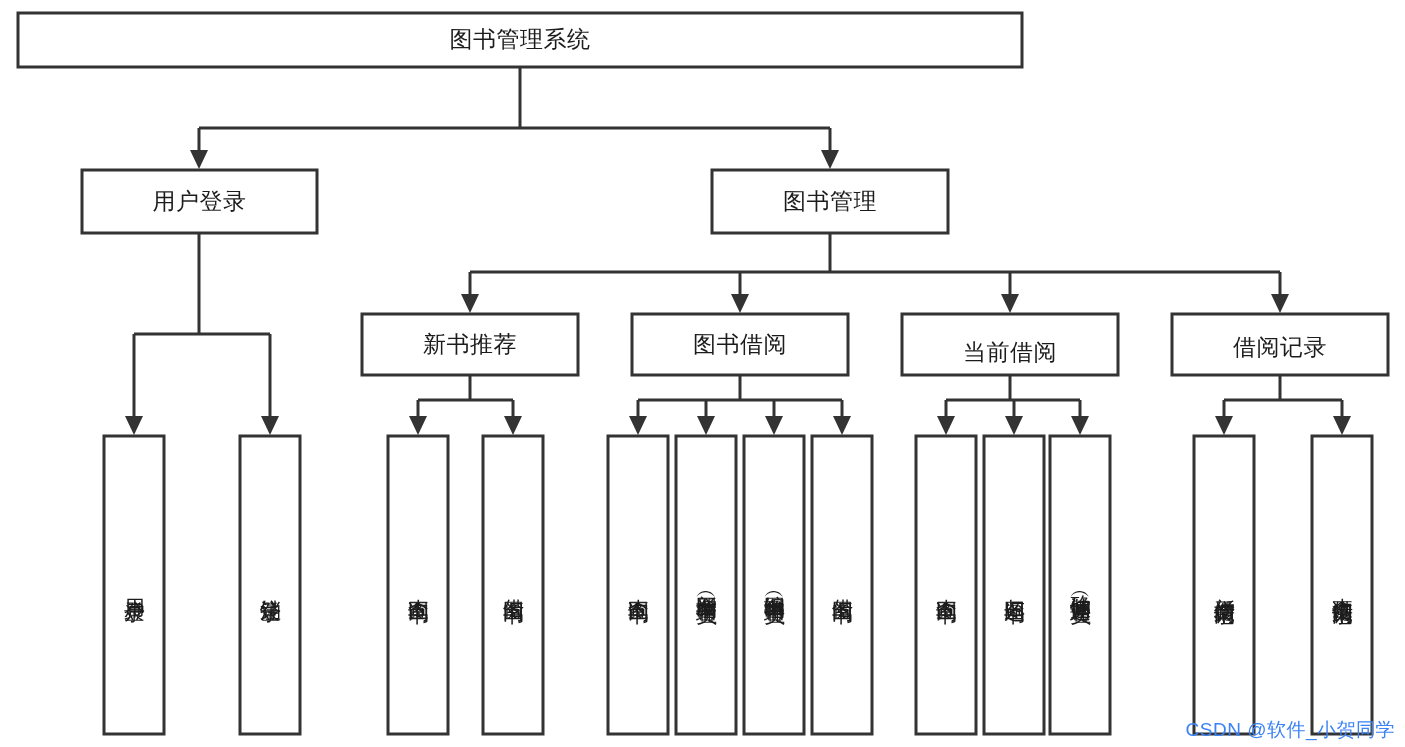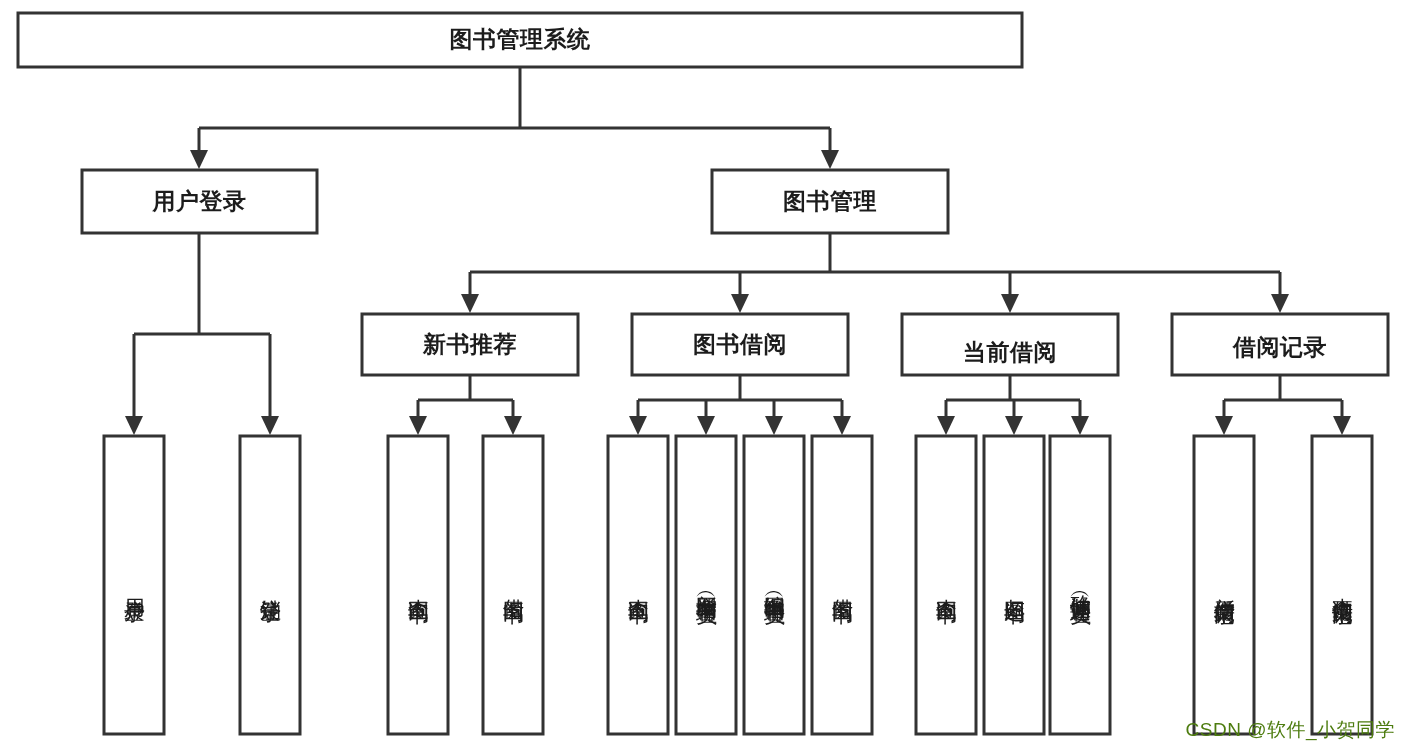--- a/index.html
+++ b/index.html
@@ -45,41 +45,40 @@
     position: absolute;
     display: flex;
     align-items: center;
     justify-content: center;
     color: #1c1c1c;
     font-size: 23px;
     line-height: 1.1;
     letter-spacing: 0.5px;
     white-space: nowrap;
     pointer-events: none;
-    font-weight: bold;
   }
   .node-label-v {
     position: absolute;
     display: flex;
     align-items: center;
     justify-content: center;
     color: #1c1c1c;
     font-size: 21px;
     line-height: 1.18;
     writing-mode: vertical-rl;
     text-orientation: upright;
     letter-spacing: 1.5px;
     pointer-events: none;
   }
   .watermark {
     position: absolute;
     right: 10px;
     bottom: 4px;
     font-size: 19px;
-    color: #4d7c0f;
+    color: #3b82f6;
     white-space: nowrap;
     letter-spacing: 0.5px;
   }
 </style>
 </head>
 <body>
 
 <div id="diagram-root">
 
   <svg id="flow-svg" viewBox="0 0 1405 747">

